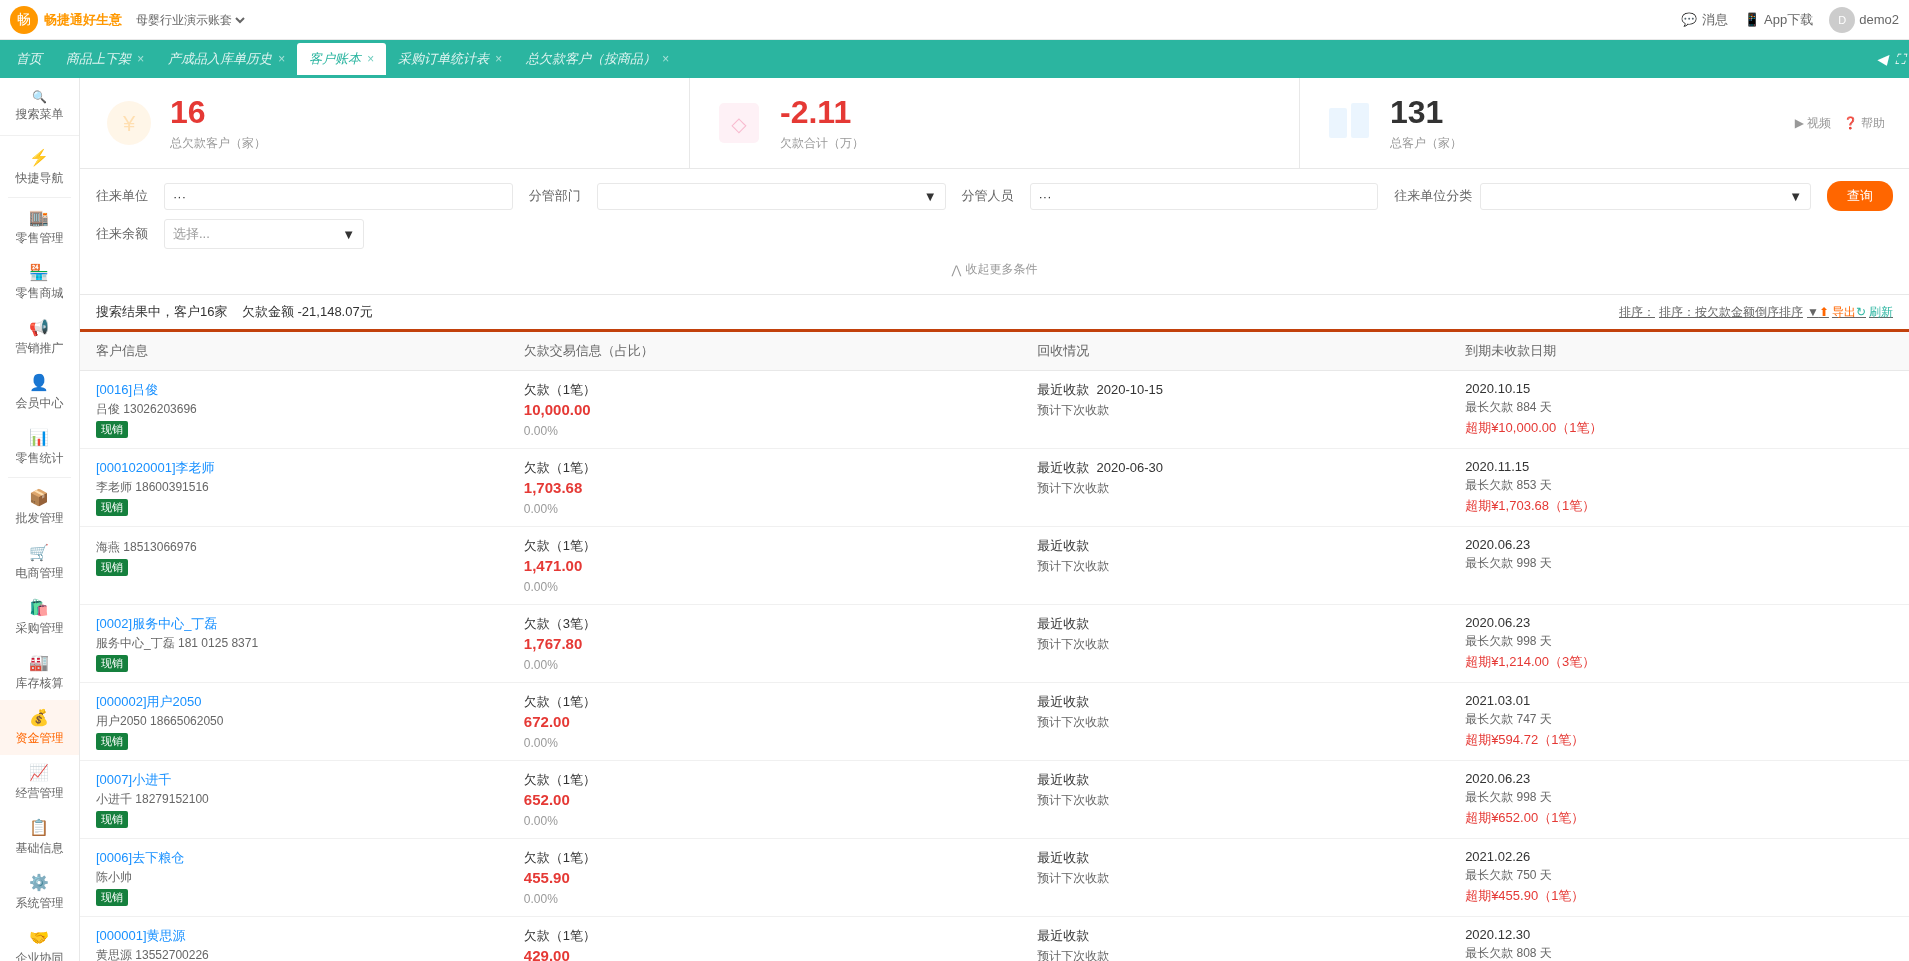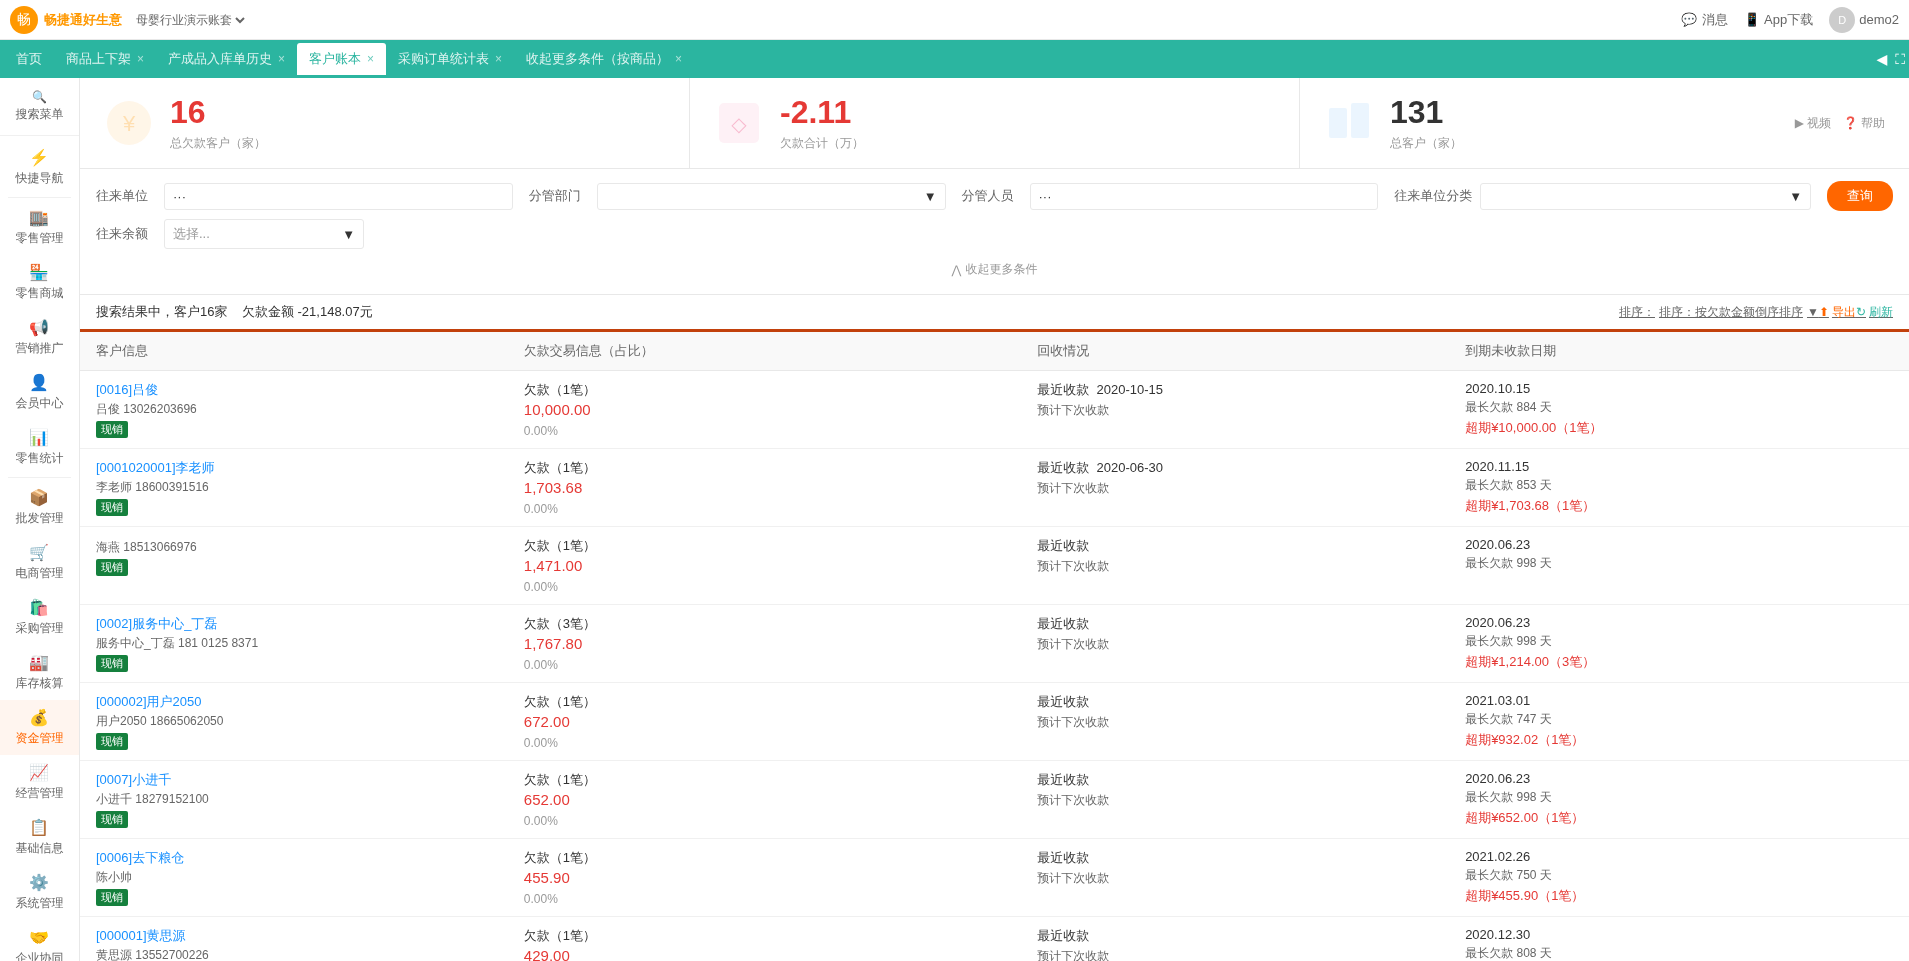--- a/index.html
+++ b/index.html
@@ -11,21 +11,21 @@
     .top-bar-left { display: flex; align-items: center; gap: 10px; }
     .logo-area { display: flex; align-items: center; gap: 6px; }
     .logo-icon { width: 28px; height: 28px; background: #ff9800; border-radius: 50%; display: flex; align-items: center; justify-content: center; color: white; font-size: 14px; }
     .brand-name { color: #ff9800; font-size: 13px; font-weight: bold; }
     .industry-select { color: #666; font-size: 12px; border: none; background: transparent; cursor: pointer; }
     .top-bar-right { display: flex; align-items: center; gap: 16px; }
     .top-right-item { display: flex; align-items: center; gap: 4px; color: #666; font-size: 13px; cursor: pointer; }
     .avatar { width: 26px; height: 26px; border-radius: 50%; background: #ccc; overflow: hidden; display: flex; align-items: center; justify-content: center; color: #fff; font-size: 11px; }
 
     
-    .tab-bar { background: #2bb5a0; display: flex; align-items: center; height: 38px; padding: 0 4px; overflow: hidden; }
+    .tab-bar { background: #2bb5a0; display: flex; align-items: center; height: 38px; padding: 0 4px; overflow: hidden; font-style: italic; }
     .tab { display: flex; align-items: center; padding: 0 12px; height: 32px; color: rgba(255,255,255,0.85); font-size: 13px; cursor: pointer; border-radius: 3px 3px 0 0; gap: 6px; white-space: nowrap; }
     .tab.home { background: transparent; }
     .tab.active { background: #fff; color: #2bb5a0; font-weight: 500; }
     .tab-close { font-size: 12px; opacity: 0.7; cursor: pointer; }
     .tab-bar-actions { margin-left: auto; display: flex; align-items: center; gap: 8px; color: #fff; font-size: 16px; cursor: pointer; }
 
     
     .main-layout { display: flex; flex: 1; overflow: hidden; }
 
     
@@ -84,21 +84,21 @@
     .col-overdue { flex: 2.5; }
 
     .table-row { display: flex; padding: 10px 16px; border-bottom: 1px solid #f0f0f0; background: #fff; }
     .customer-info { flex: 2.5; }
     .customer-name { color: #1890ff; font-size: 13px; cursor: pointer; }
     .customer-phone { font-size: 12px; color: #666; margin-top: 2px; }
     .customer-tag { display: inline-block; background: #15803d; color: #fff; font-size: 11px; padding: 1px 5px; border-radius: 2px; margin-top: 3px; }
 
     .debt-info { flex: 3; display: flex; flex-direction: column; gap: 2px; }
     .debt-count { font-size: 13px; color: #333; }
-    .debt-amount { font-size: 15px; color: #e53935; font-weight: 400; }
+    .debt-amount { font-size: 15px; color: #e53935; font-weight: 700; }
     .debt-ratio { font-size: 12px; color: #999; margin-top: 4px; }
 
     .recovery-info { flex: 2.5; display: flex; flex-direction: column; gap: 3px; font-size: 13px; }
     .recovery-next { color: #666; font-size: 12px; }
 
     .overdue-info { flex: 2.5; display: flex; flex-direction: column; gap: 3px; font-size: 13px; }
     .overdue-date { color: #333; }
     .overdue-days { color: #666; font-size: 12px; }
     .overdue-amount { color: #e53935; font-size: 13px; cursor: pointer; }
   </style>
@@ -147,21 +147,21 @@
     </div>
     <div class="tab active">
       <span>客户账本</span>
       <span class="tab-close" style="color:#2bb5a0;">×</span>
     </div>
     <div class="tab">
       <span>采购订单统计表</span>
       <span class="tab-close">×</span>
     </div>
     <div class="tab">
-      <span>收起更多条件（按商品）</span>
+      <span>总欠款客户（按商品）</span>
       <span class="tab-close">×</span>
     </div>
     <div class="tab-bar-actions">
       <span style="font-size:14px;">◀</span>
       <span style="font-size:14px;">⛶</span>
     </div>
   </div>
 
   <div class="main-layout">
 
@@ -475,21 +475,21 @@
           </div>
           <div class="recovery-info col-recovery">
             <div>
               <span>最近收款</span>
             </div>
             <div class="recovery-next">预计下次收款</div>
           </div>
           <div class="overdue-info col-overdue">
             <div class="overdue-date">2021.03.01</div>
             <div class="overdue-days">最长欠款 747 天</div>
-            <div class="overdue-amount">超期¥932.02（1笔）</div>
+            <div class="overdue-amount">超期¥594.72（1笔）</div>
           </div>
         </div>
 
         <div class="table-row">
           <div class="customer-info col-customer">
             <div class="customer-name">[0007]小进千</div>
             <div class="customer-phone">小进千  18279152100</div>
             <span class="customer-tag">现销</span>
           </div>
           <div class="debt-info col-debt">

